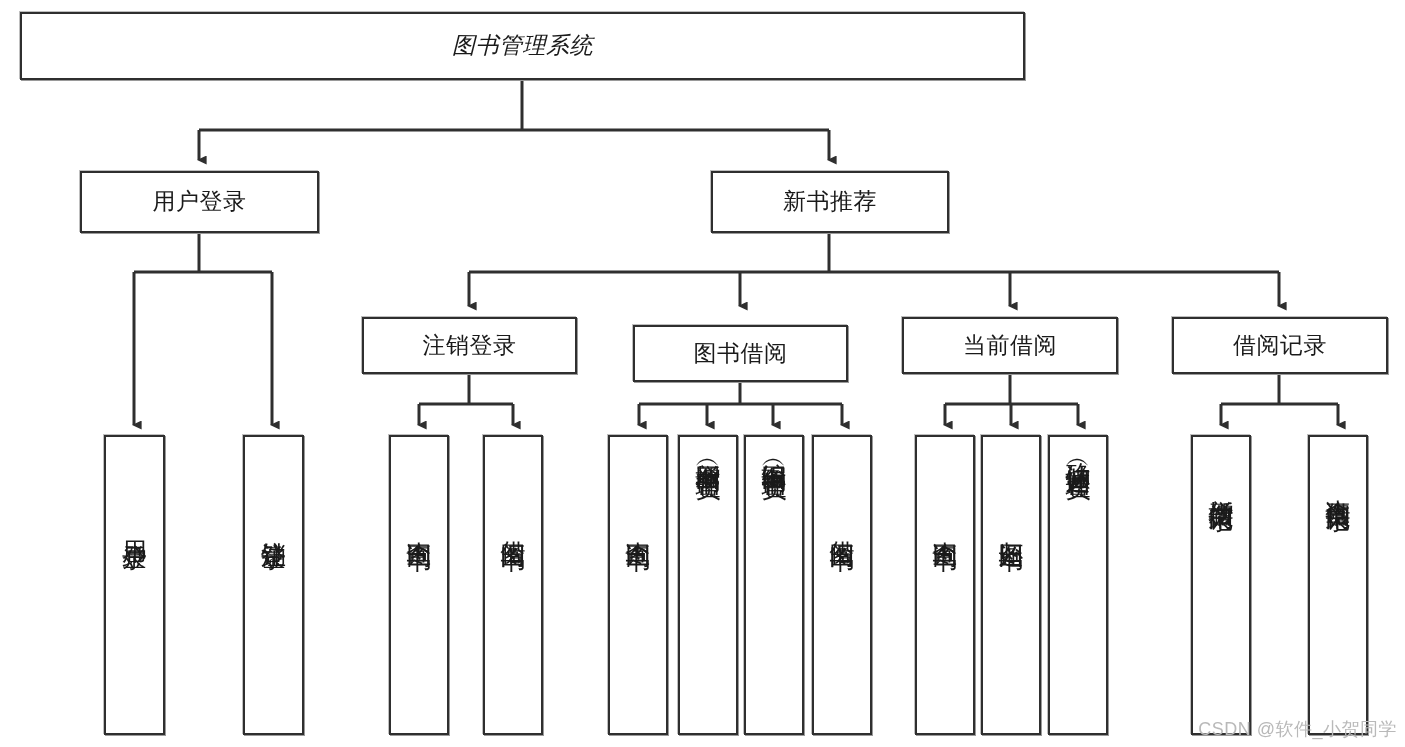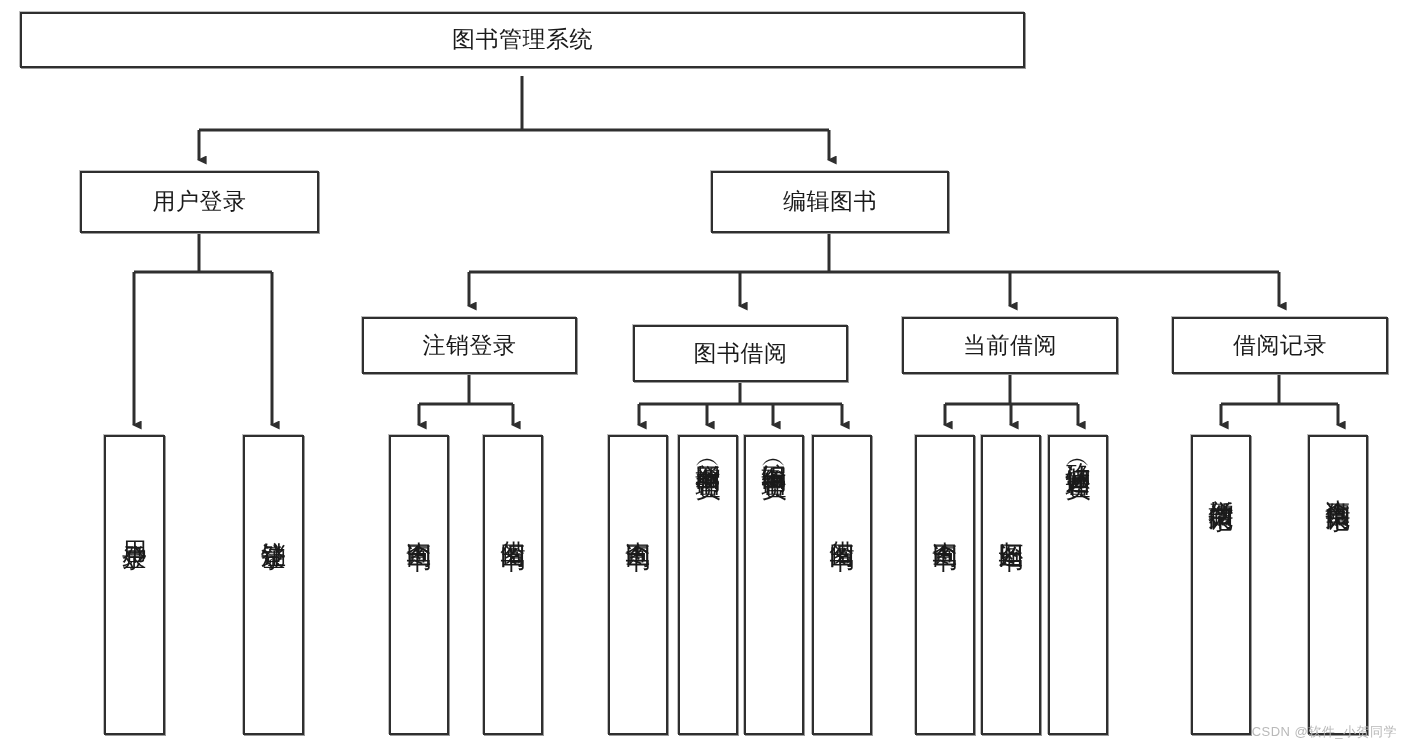--- a/index.html
+++ b/index.html
@@ -59,21 +59,21 @@
     text-orientation: upright;
     font-size: 25px;
     line-height: 1.0;
     letter-spacing: 2px;
     white-space: nowrap;
   }
   .watermark {
     position: absolute;
     right: 8px;
     bottom: 6px;
-    font-size: 13px;
+    font-size: 18px;
     color: #b9b9b9;
     letter-spacing: 0.5px;
     z-index: 5;
     white-space: nowrap;
   }
 </style>
 </head>
 <body>
 
 <div id="canvas">
@@ -121,29 +121,29 @@
       <path d="M1011,404 L1011,425" marker-end="url(#arrow)"></path>
       <path d="M1078,404 L1078,425" marker-end="url(#arrow)"></path>
 
       <path d="M1279,374 L1279,404"></path>
       <path d="M1221,404 L1338,404"></path>
       <path d="M1221,404 L1221,425" marker-end="url(#arrow)"></path>
       <path d="M1338,404 L1338,425" marker-end="url(#arrow)"></path>
     </g>
   </svg>
 
-  <div class="node h root" style="left:20px; top:12px; width:1005px; height:56px;">
+  <div class="node h root" style="left:20px; top:12px; width:1005px; height:68px;font-style:italic;">
     <span class="label">图书管理系统</span>
   </div>
 
   <div class="node h" style="left:80px; top:171px; width:239px; height:62px;">
     <span class="label">用户登录</span>
   </div>
   <div class="node h" style="left:711px; top:171px; width:238px; height:62px;">
-    <span class="label">编辑图书</span>
+    <span class="label">新书推荐</span>
   </div>
 
   <div class="node h" style="left:362px; top:317px; width:215px; height:57px;">
     <span class="label">注销登录</span>
   </div>
   <div class="node h" style="left:633px; top:325px; width:215px; height:57px;">
     <span class="label">图书借阅</span>
   </div>
   <div class="node h" style="left:902px; top:317px; width:216px; height:57px;">
     <span class="label">当前借阅</span>

